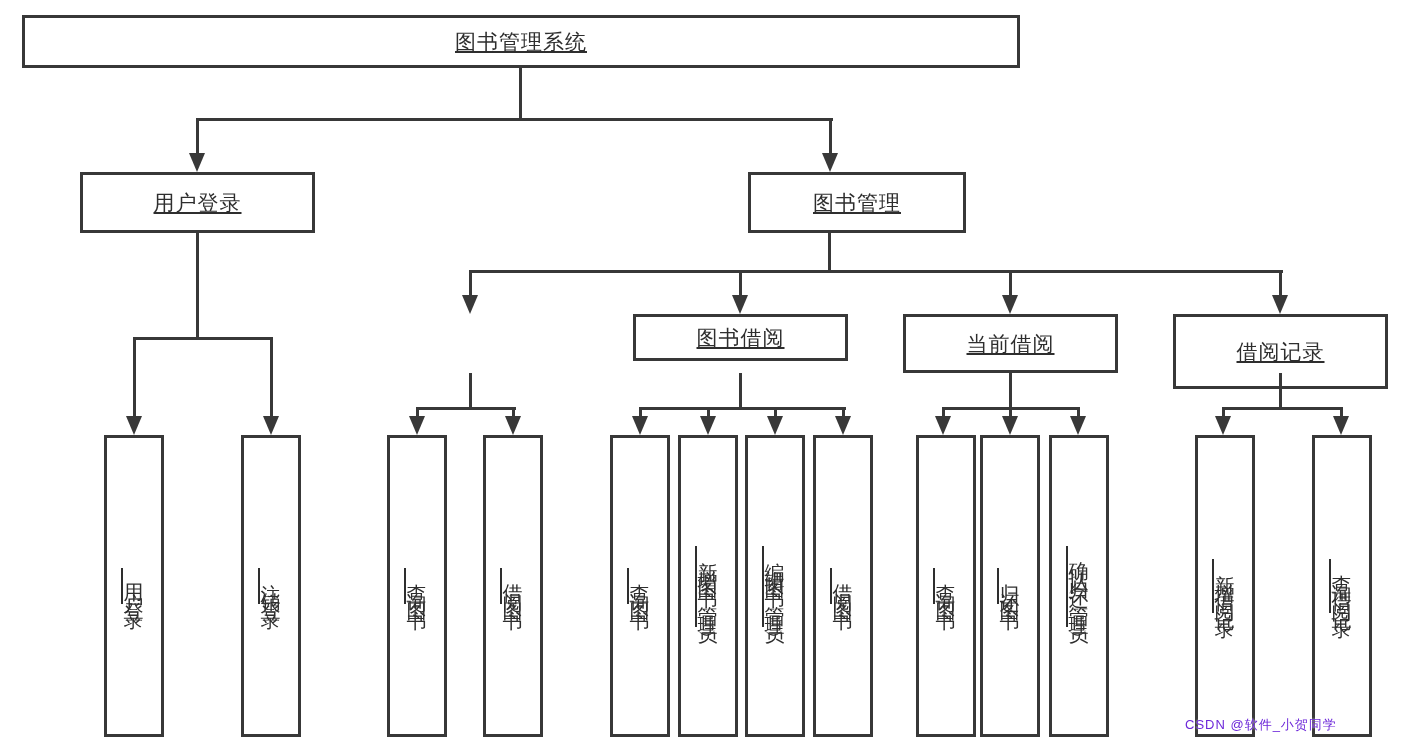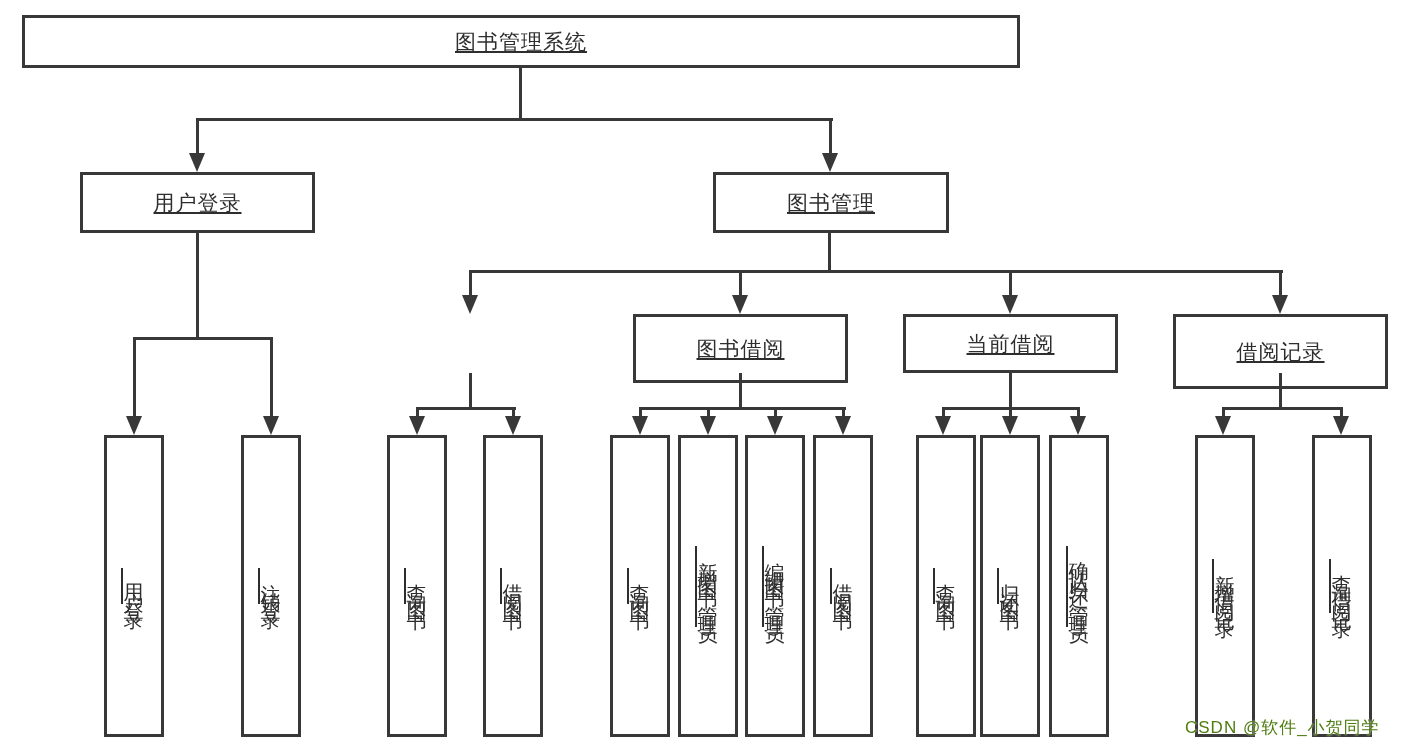--- a/index.html
+++ b/index.html
@@ -54,47 +54,47 @@
     width: 0;
     height: 0;
     border-left: 8px solid transparent;
     border-right: 8px solid transparent;
     border-top: 19px solid #383838;
   }
   .watermark {
     position: absolute;
     left: 1185px;
     top: 716px;
-    font-size: 17px;
-    color: #4d7c0f;
+    font-size: 13px;
+    color: #6d28d9;
     letter-spacing: 1px;
     white-space: nowrap;
     text-shadow: 0 0 2px #ffffff;
     z-index: 5;
   }
 </style>
 </head>
 <body>
 
 <div id="canvas">
 
   <div class="box hbox" style="left:22px; top:15px; width:998px; height:53px;">
     <span>图书管理系统</span>
   </div>
 
   <div class="box hbox" style="left:80px; top:172px; width:235px; height:61px;">
     <span>用户登录</span>
   </div>
 
-  <div class="box hbox" style="left:713px; top:172px; width:236px; height:61px;">
+  <div class="box hbox" style="left:748px; top:172px; width:218px; height:61px;">
     <span>图书管理</span>
   </div>
 
 
-  <div class="box hbox" style="left:633px; top:314px; width:215px; height:69px;">
+  <div class="box hbox" style="left:633px; top:314px; width:215px; height:47px;">
     <span>图书借阅</span>
   </div>
 
   <div class="box hbox" style="left:903px; top:314px; width:215px; height:59px;">
     <span>当前借阅</span>
   </div>
 
   <div class="box hbox" style="left:1173px; top:314px; width:215px; height:75px;">
     <span>借阅记录</span>
   </div>

